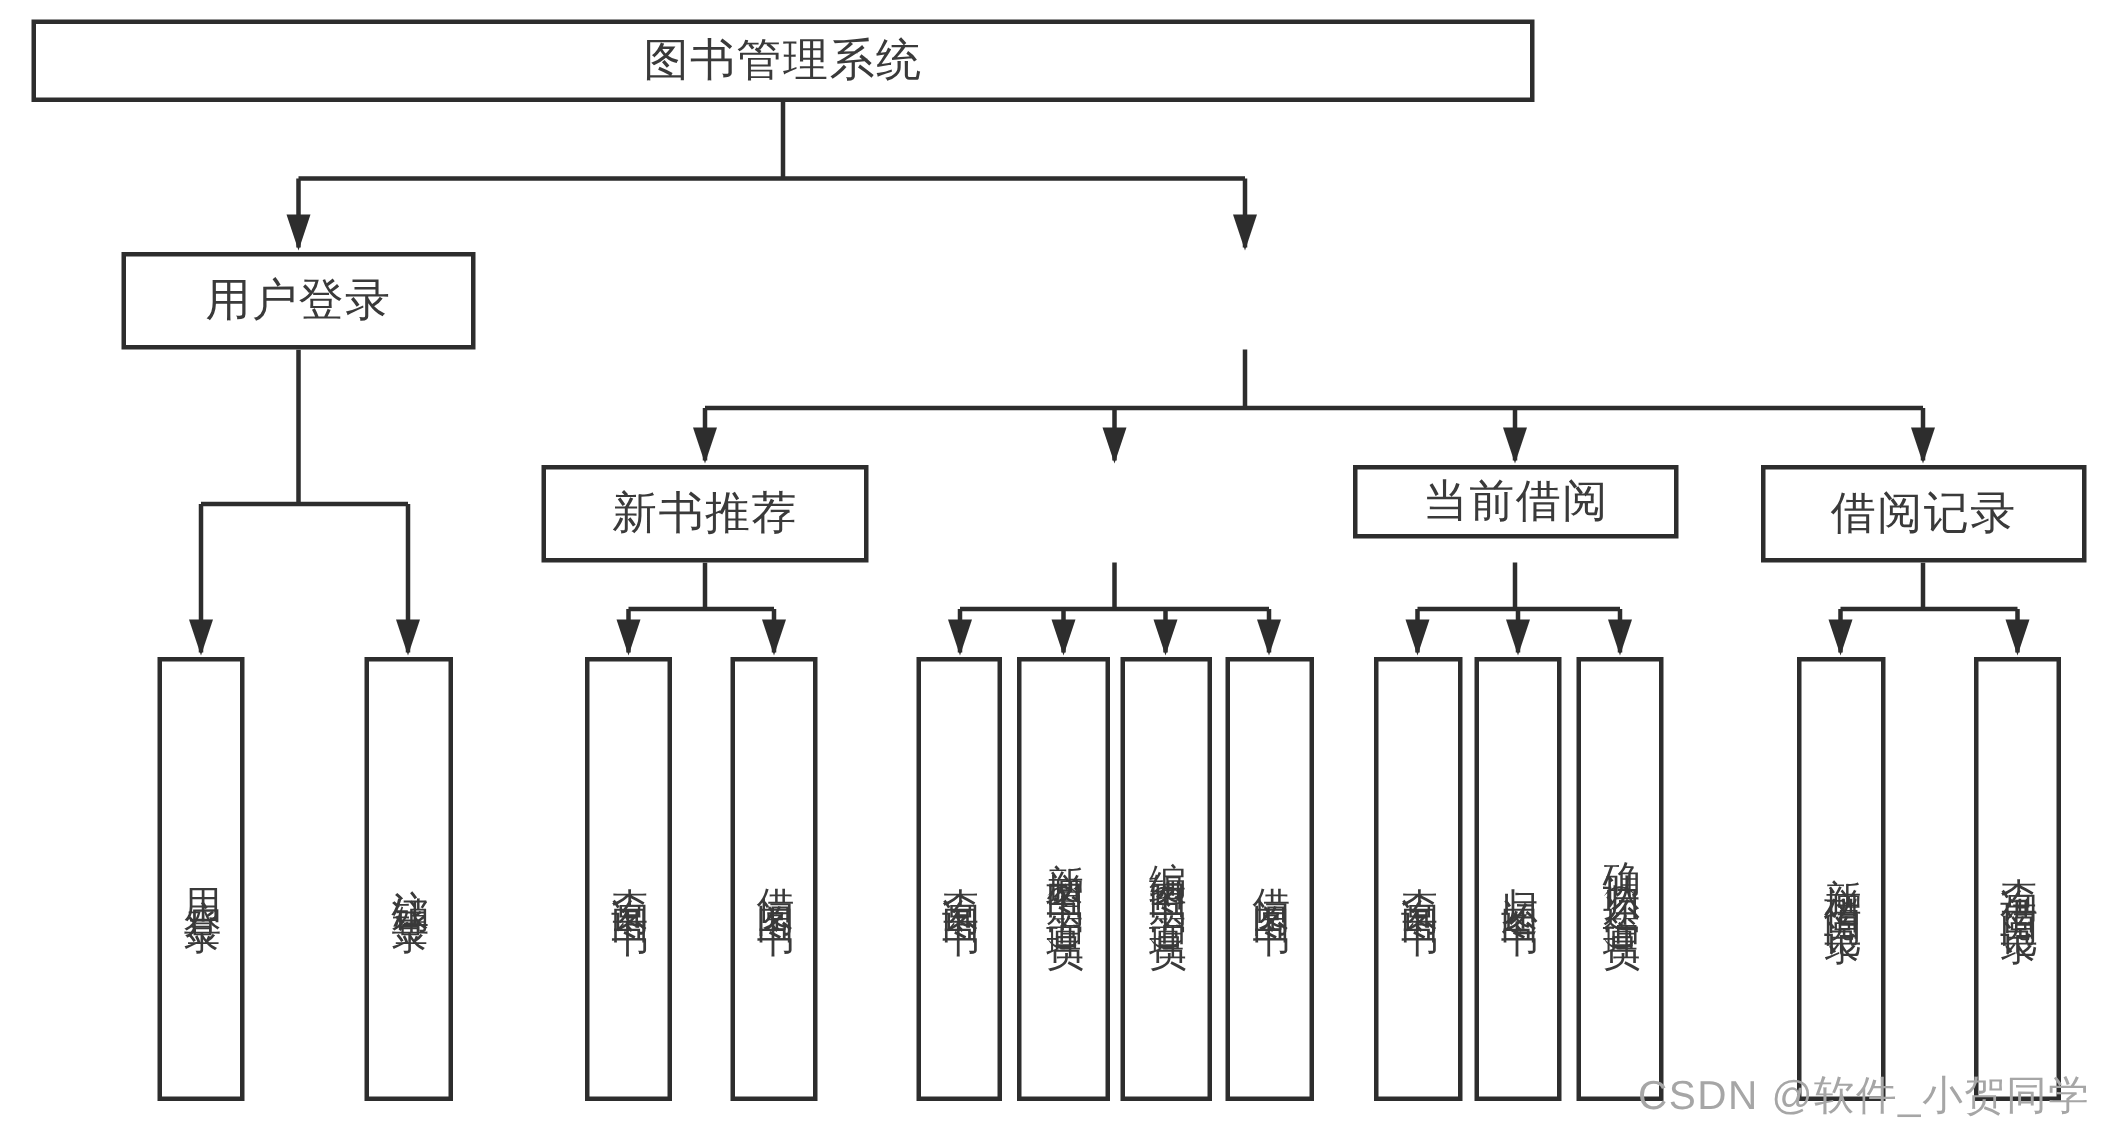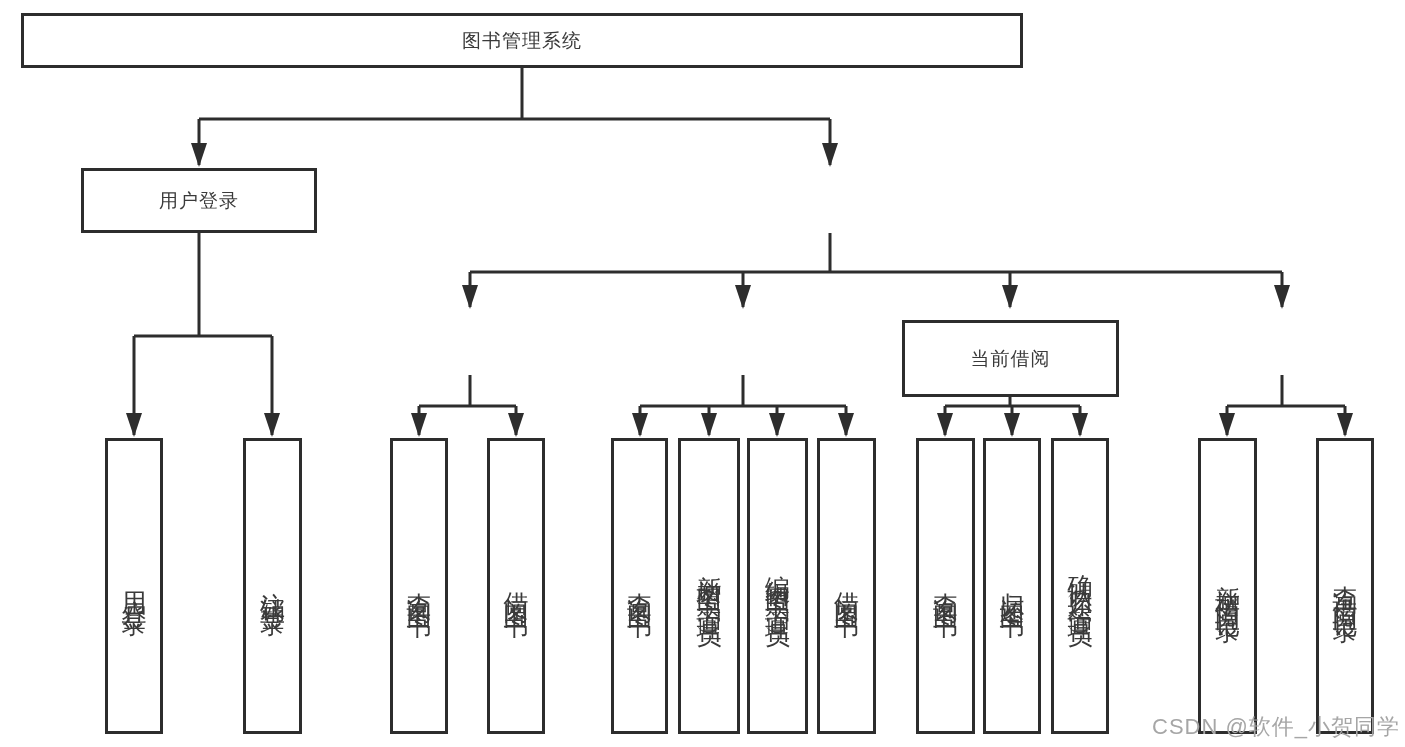--- a/index.html
+++ b/index.html
@@ -14,33 +14,33 @@
   #wires path{stroke:#2d2d2d;stroke-width:3;fill:none;}
   #wires polygon{fill:#2d2d2d;stroke:none;}
   .node{
     position:absolute;z-index:2;
     background:#ffffff;
     border:3px solid #2d2d2d;
     box-sizing:border-box;
     display:flex;align-items:center;justify-content:center;
     color:#3a3a3a;
   }
-  .h-node{font-size:19px;letter-spacing:1px;}
+  .h-node{font-size:30px;letter-spacing:1px;}
   .v-node span{
     writing-mode:vertical-rl;
     text-orientation:mixed;
     font-size:25px;
     line-height:1;
     letter-spacing:7px;
     white-space:nowrap;
   }
   .watermark{
     position:absolute;z-index:3;
-    left:1152px;top:712px;
-    font-size:22px;
+    left:1092px;top:712px;
+    font-size:27px;
     color:#a6a6a6;
     letter-spacing:1px;
     white-space:nowrap;
   }
 </style>
 </head>
 <body>
 
 <div id="canvas">
 
@@ -95,22 +95,28 @@
   </svg>
 
   <div class="node h-node" style="left:21px;top:13px;width:1002px;height:55px">
     <span>图书管理系统</span>
   </div>
 
   <div class="node h-node" style="left:81px;top:168px;width:236px;height:65px">
     <span>用户登录</span>
   </div>
 
-  <div class="node h-node" style="left:902px;top:320px;width:217px;height:77px">
+  <div class="node h-node" style="left:361px;top:310px;width:218px;height:65px">
+    <span>新书推荐</span>
+  </div>
+  <div class="node h-node" style="left:902px;top:310px;width:217px;height:49px">
     <span>当前借阅</span>
+  </div>
+  <div class="node h-node" style="left:1174px;top:310px;width:217px;height:65px">
+    <span>借阅记录</span>
   </div>
 
   <div class="node v-node" style="left:105px;top:438px;width:58px;height:296px">
     <span>用户登录</span>
   </div>
   <div class="node v-node" style="left:243px;top:438px;width:59px;height:296px">
     <span>注销登录</span>
   </div>
 
   <div class="node v-node" style="left:390px;top:438px;width:58px;height:296px">

